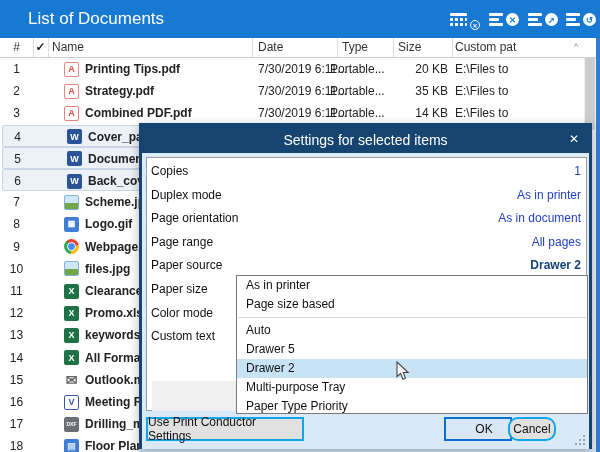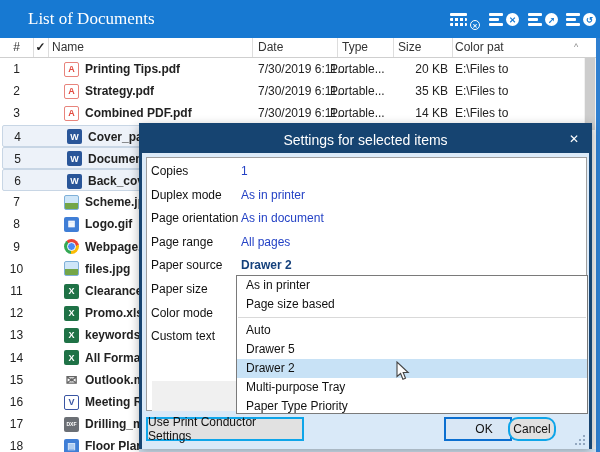--- a/index.html
+++ b/index.html
@@ -2,21 +2,21 @@
 <html><head>
 <meta charset="utf-8">
 <style>
   * { margin:0; padding:0; box-sizing:border-box; }
   body { font-family:"Liberation Sans", sans-serif; background:#fff; }
   #stage { position:relative; width:600px; height:452px; overflow:hidden; background:#fff; }
   .abs { position:absolute; }
 
   
   #titlebar { left:0; top:0; width:600px; height:38px; background:#1779d2; z-index:5; }
-  #win-title { left:28px; top:0; height:28px; line-height:38px; color:#fff; font-size:17px;font-family:Liberation Serif, serif; }
+  #win-title { left:28px; top:0; height:28px; line-height:38px; color:#fff; font-size:17px; }
   .tbicon { top:10px; width:30px; height:20px; cursor:pointer; position:absolute; }
   .tbicon .bars { position:absolute; left:0; top:3px; }
   .tbicon .bars i { display:block; height:2.6px; background:#fff; margin-bottom:2.4px; border-radius:1px; }
   .tbicon .bars i:nth-child(1){ width:14px; }
   .tbicon .bars i:nth-child(2){ width:10px; }
   .tbicon .bars i:nth-child(3){ width:14px; }
   .tbicon .badge { position:absolute; right:0; top:3px; width:13px; height:13px; border-radius:50%;
       background:#fff; color:#1779d2; font-size:8.5px; font-weight:bold;
       display:flex; align-items:center; justify-content:center; }
   .tbicon.dashed .bars i { background:repeating-linear-gradient(90deg,#fff 0 3px,transparent 3px 5px); width:17px; }
@@ -73,21 +73,21 @@
 
   
   #dialog { left:139px; top:123px; width:453px; height:326px; background:#dcebf9;
       border:3px solid #164471; z-index:10; box-shadow:0 3px 10px rgba(0,0,0,.3); }
   #dlg-title { left:0; top:0; width:447px; height:27px; background:#164471; color:#fff; font-size:14px;
       display:flex; align-items:center; justify-content:center; }
   #dlg-close { position:absolute; right:10px; top:0; height:27px; line-height:27px; color:#fff; font-size:12px; cursor:pointer; }
 
   #settings-panel { left:4px; top:31px; width:441px; height:254px; background:#fff; border:1px solid #9f9f9f; }
   #settings-gray { left:5px; top:223px; width:88px; height:60px; background:#f0f0f0; }
-  .srow { position:absolute; left:4px; width:430px; height:23.6px; line-height:23.6px; font-size:12px; display:flex; }
+  .srow { position:absolute; left:4px; width:430px; height:23.6px; line-height:23.6px; font-size:12px; display:flex;justify-content:space-between; }
   .srow .slabel { width:90px; color:#111; }
   .srow .svalue { color:#2442c5; cursor:pointer; }
   .srow .svalue.bold { font-weight:700; color:#15417c; }
 
   #dropdown { left:94px; top:149px; width:352px; height:139px; background:#fff; border:1px solid #7a7a7a; z-index:12; }
   .dd-item { height:19px; line-height:19px; font-size:12px; color:#111; padding-left:9px; cursor:pointer; white-space:nowrap; }
   .dd-item.hl { background:#c8e2f6; }
   .dd-sep { height:1px; background:#d9d9d9; margin:3px 1px; }
 
   #dlg-footer { left:0px; top:285px; width:447px; height:38px; background:#d9e9f8; }
@@ -144,21 +144,21 @@
     </div>
   </div>
 
   <div id="thead" class="abs">
     <span id="h-num">#</span>
     <span id="h-check">✓</span>
     <span id="h-name">Name</span>
     <span id="h-date">Date</span>
     <span id="h-type">Type</span>
     <span id="h-size">Size</span>
-    <span id="h-folder">Color pat</span>
+    <span id="h-folder">Custom pat</span>
     <span id="h-caret">^</span>
     <span class="h-sep" style="left:33px"></span>
     <span class="h-sep" style="left:48px"></span>
     <span class="h-sep" style="left:252px"></span>
     <span class="h-sep" style="left:337px"></span>
     <span class="h-sep" style="left:393px"></span>
     <span class="h-sep" style="left:452px"></span>
   </div>
 
   <div id="vscroll" class="abs">

